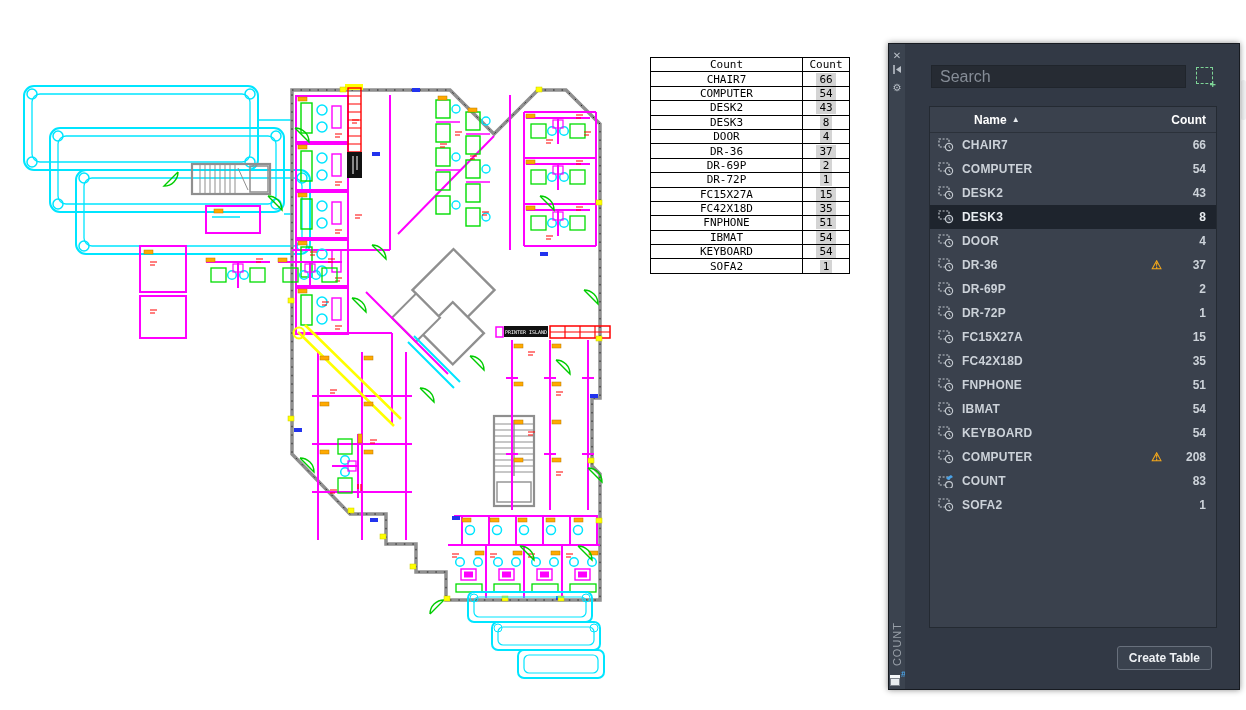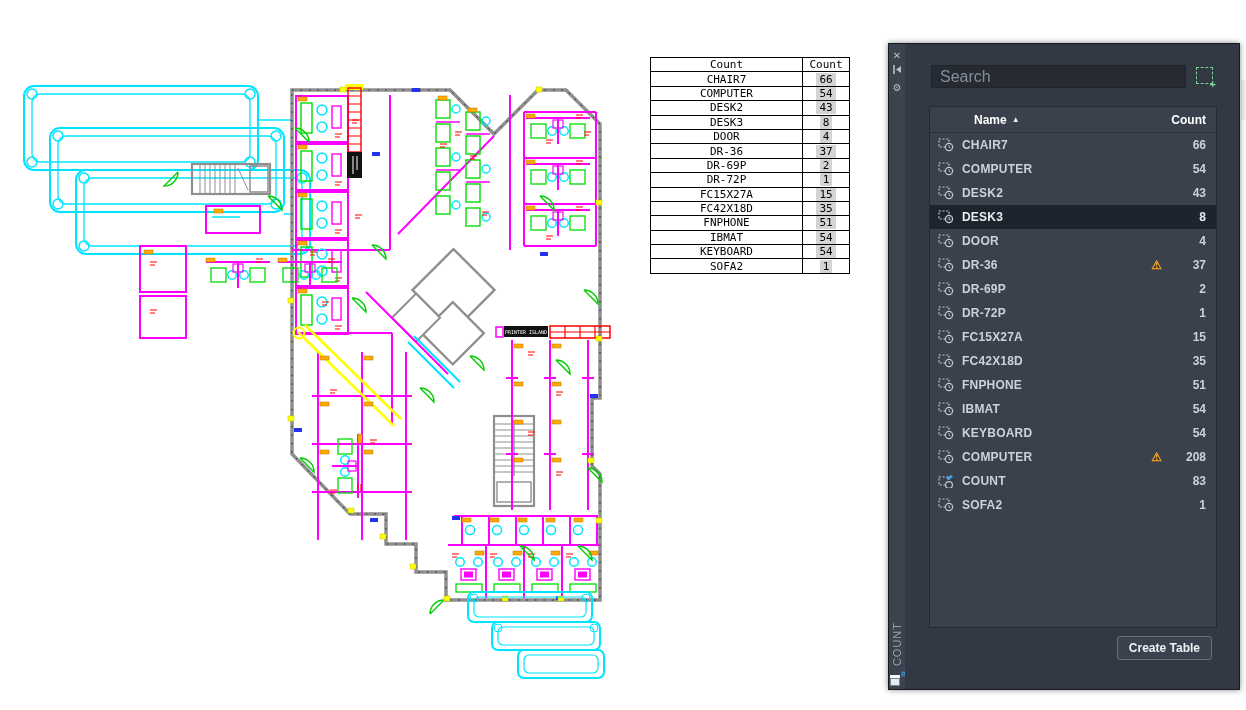--- a/index.html
+++ b/index.html
@@ -53,21 +53,21 @@
   .rows { flex:1; overflow:hidden; }
   .row { height:24px; display:flex; align-items:center; padding:0 10px 0 8px;
          color:#ccd2d9; font-size:12px; font-weight:bold; }
   .row.selected { background:#1e242d; color:#e8ecf0; }
   .row .blk-icon { width:17px; height:14px; margin-right:7px; flex:0 0 17px; }
   .row .nm { letter-spacing:.2px; }
   .row .warn { margin-left:auto; color:#f2a71b; font-size:12px; }
   .row .cnt { margin-left:auto; min-width:30px; text-align:right; }
   .row .warn + .cnt { margin-left:14px; }
 
-  .footer-row { position:absolute; right:27px; bottom:29px;margin-left:36px; }
+  .footer-row { position:absolute; right:27px; bottom:19px;margin-left:36px; }
   .create-btn { background:#3a424e; border:1px solid #68707c; border-radius:3px;
                 color:#eef1f4; font-weight:bold; font-size:12px; padding:4px 11px;
                 font-family:"Liberation Sans", sans-serif; cursor:pointer; }
 
   .canvas-scroll-sliver { position:absolute; right:0; top:80px; width:5px; height:40px;
                           background:#f2f3f4; border-radius:3px; }
 </style>
 </head>
 <body>
 

